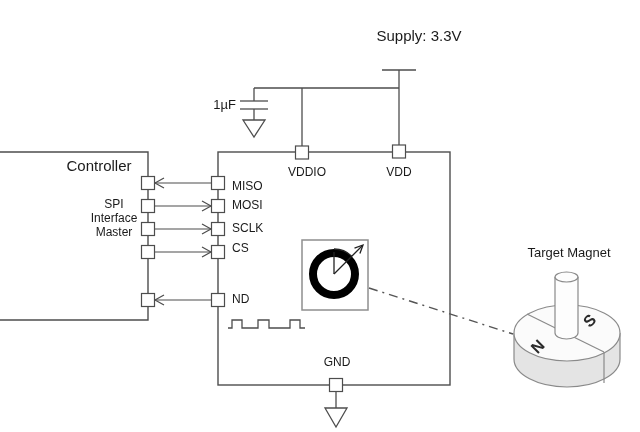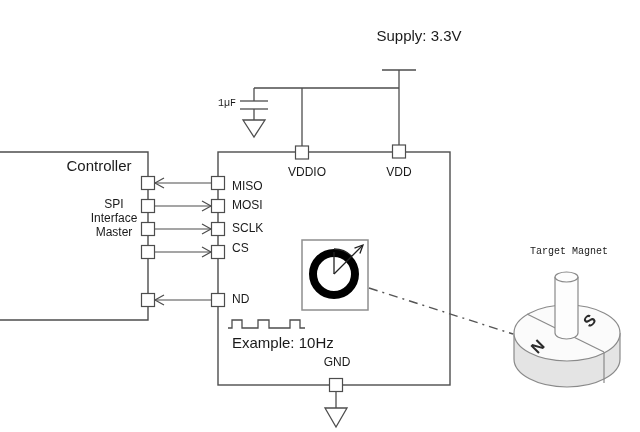--- a/index.html
+++ b/index.html
@@ -6,21 +6,21 @@
   #stage {
     position:relative; width:640px; height:432px; background:#ffffff;
     font-family:"Liberation Sans", sans-serif; overflow:hidden;
   }
   #stage svg { position:absolute; left:0; top:0; }
   .lbl {
     position:absolute; color:var(--text,#1a1a1a); white-space:nowrap;
     font-family:"Liberation Sans", sans-serif; line-height:1.15;
   }
   .f15 { font-size:15px; }
-  .f13 { font-size:10px;font-family:Liberation Mono, monospace; }
+  .f13 { font-size:13px; }
   .f12 { font-size:12px; }
   .ctr { transform:translateX(-50%); text-align:center; }
   .rt  { text-align:right; }
 
   
   .wire   { stroke:var(--line,#4d4d4d); stroke-width:1.3; fill:none; }
   .box    { stroke:var(--line,#4d4d4d); stroke-width:1.4; fill:none; }
   .pin    { stroke:var(--line,#4d4d4d); stroke-width:1.2; fill:#ffffff; }
   .sig    { stroke:var(--line,#4d4d4d); stroke-width:1.2; fill:none; }
   .chev   { stroke:var(--line,#4d4d4d); stroke-width:1.2; fill:none; stroke-linejoin:miter; }
@@ -140,17 +140,16 @@
 
   <div class="lbl f12" style="left:232px; top:180px;">MISO</div>
   <div class="lbl f12" style="left:232px; top:199px;">MOSI</div>
   <div class="lbl f12" style="left:232px; top:222px;text-align:right;">SCLK</div>
   <div class="lbl f12" style="left:232px; top:242px;">CS</div>
   <div class="lbl f12" style="left:232px; top:293px;">ND</div>
 
   <div class="lbl f12 ctr" style="left:307px; top:166px;">VDDIO</div>
   <div class="lbl f12 ctr" style="left:399px; top:166px;">VDD</div>
 
-  <div class="lbl f15" style="left:232px; top:334px;">Example: 10Hz</div>
   <div class="lbl f12 ctr" style="left:337px; top:356px;">GND</div>
 
   <div class="lbl f13 ctr" style="left:569px; top:246px;">Target Magnet</div>
 </div>
 
 </body></html>

